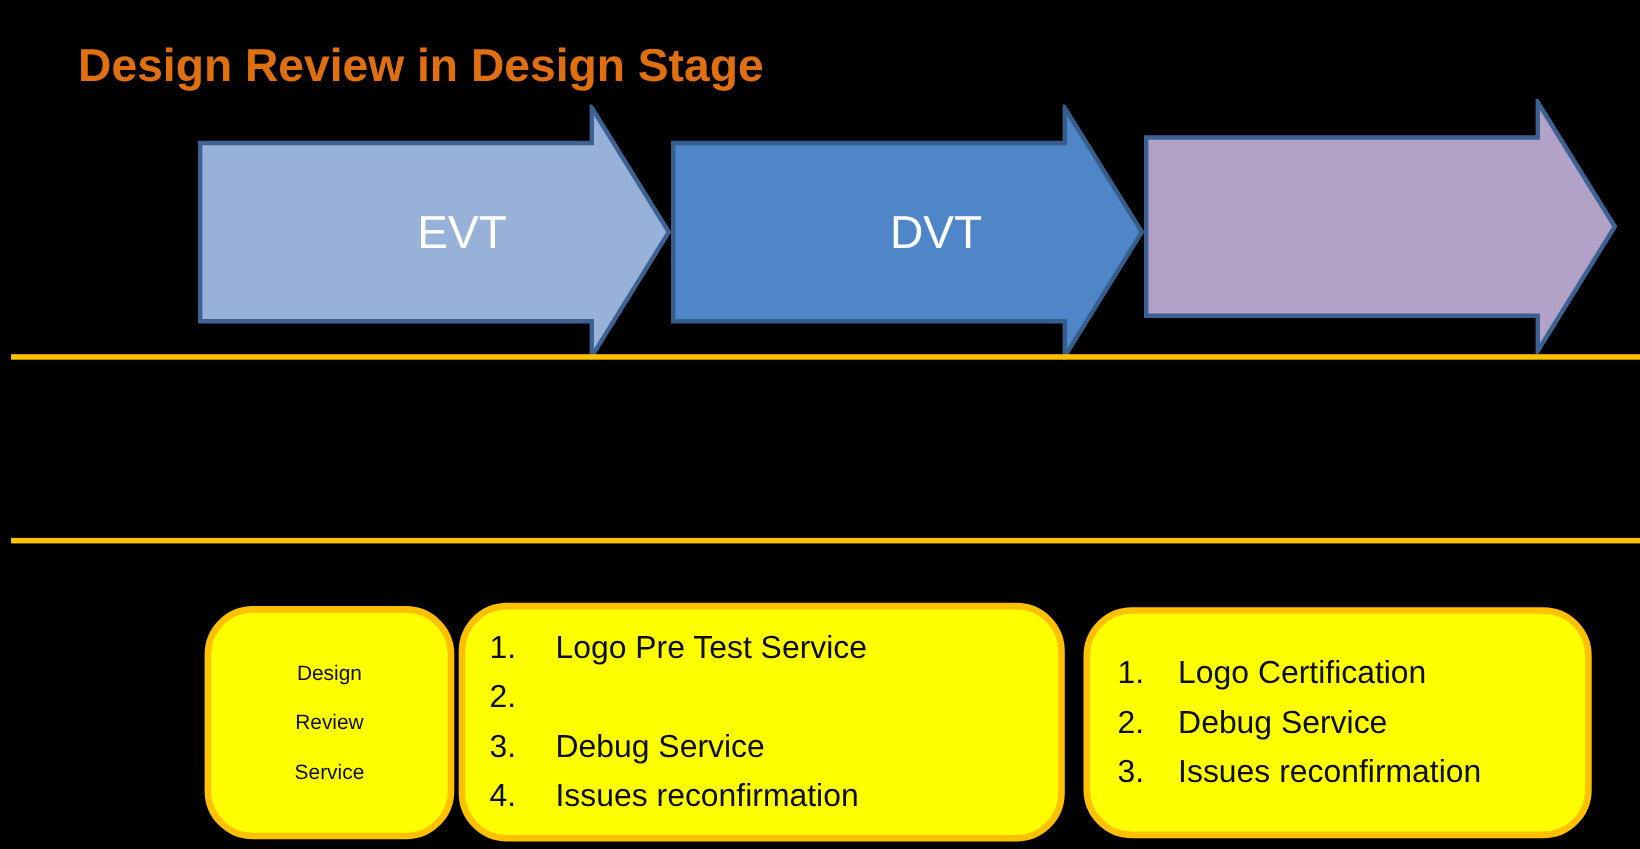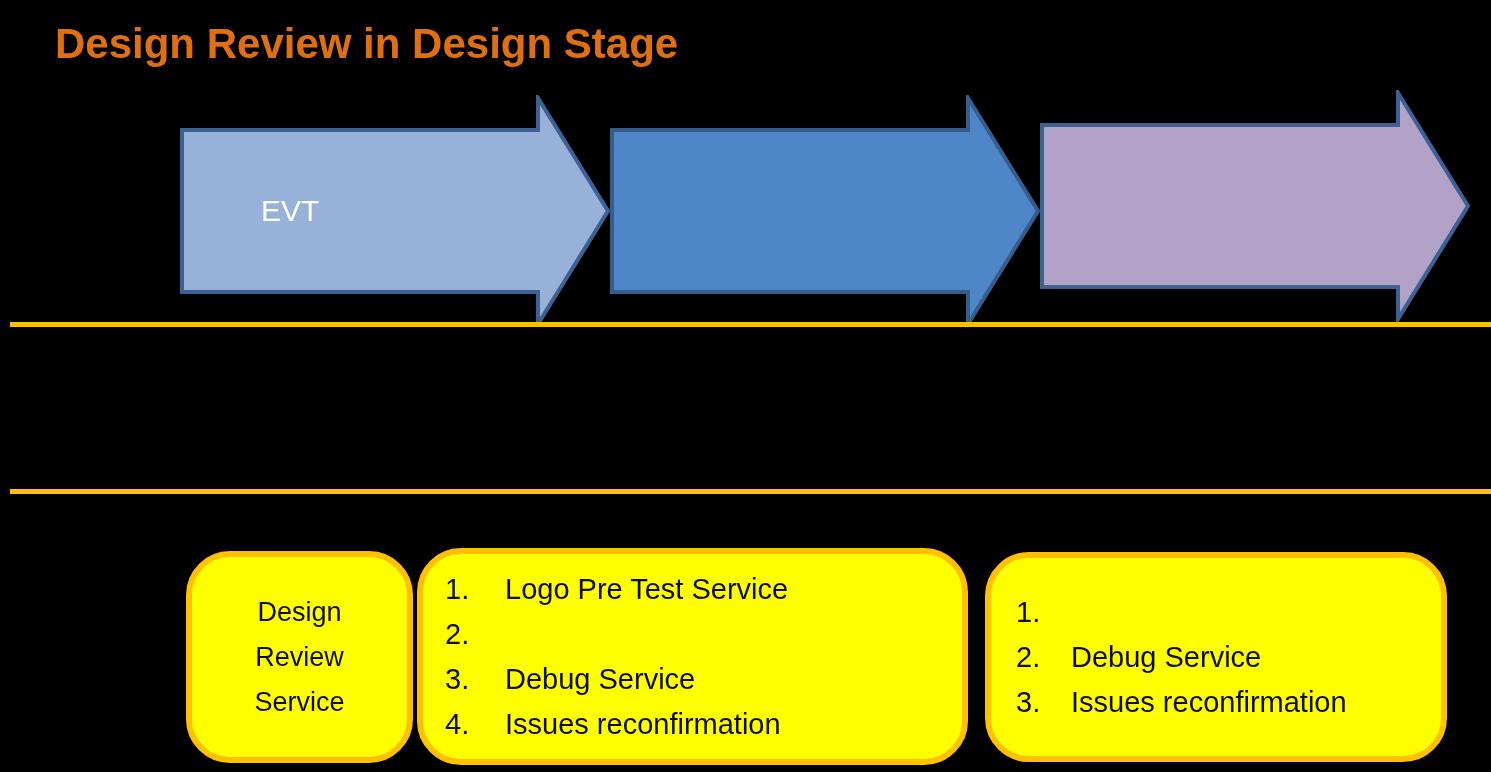--- a/index.html
+++ b/index.html
@@ -12,42 +12,42 @@
     width: 1491px;
     height: 772px;
     background: var(--color-canvas_bg, #000000);
     font-family: "Liberation Sans", "DejaVu Sans", sans-serif;
     overflow: hidden;
   }
   .page-title {
     position: absolute;
     left: 55px;
     top: 20px;
-    margin: 0;
+    margin: 16px;
     font-size: 42px;
     font-weight: bold;
     letter-spacing: 0px;
     color: var(--color-title_orange, #E0700F);
     white-space: nowrap;
   }
   .arrow-svg {
     position: absolute;
     width: 432px;
     height: 232px;
   }
   .arrow-evt { left: 180px; top: 95px; }
   .arrow-dvt { left: 610px; top: 95px; }
   .arrow-pvt { left: 1040px; top: 90px; }
   .arrow-label {
     position: absolute;
     width: 200px;
     height: 40px;
     line-height: 40px;
-    text-align: left;
-    font-size: 30px;
+    text-align: right;
+    font-size: 42px;
     color: var(--color-arrow_label_text, #FFFFFF);
   }
   .label-evt { left: 261px; top: 191px; }
   .label-dvt { left: 693px; top: 191px; }
   .label-pvt { left: 1122px; top: 186px; }
   .hline {
     position: absolute;
     left: 10px;
     right: 0;
     height: 5px;
@@ -63,21 +63,21 @@
     border-radius: 44px;
     color: var(--color-box_text, #0D0D0D);
     display: flex;
     align-items: center;
   }
   .box-design-review {
     left: 186px; top: 551px; width: 227px; height: 212px;
     justify-content: center;
   }
   .box-design-review .box-text {
-    font-size: 27px;
+    font-size: 19px;
     line-height: 45px;
     text-align: center;
     white-space: pre-line;
   }
   .box-dvt-services { left: 417px; top: 548px; width: 551px; height: 217px; }
   .box-pvt-services { left: 985px; top: 552px; width: 462px; height: 210px; }
   .service-list {
     list-style: none;
     margin: 0;
     padding: 0 0 0 22px;
@@ -101,20 +101,21 @@
   <h1 class="page-title">Design Review in Design Stage</h1>
 
   <svg class="arrow-svg arrow-evt" viewBox="0 0 432 232" aria-hidden="true">
     <polygon points="2,35 358,35 358,3 428,116 358,229 358,197 2,197" style="fill:var(--color-arrow_evt_fill,#97B1D8);stroke:var(--color-arrow_evt_border,#3D6193);stroke-width:4;stroke-linejoin:miter;"></polygon>
   </svg>
   <div class="arrow-label label-evt">EVT</div>
 
   <svg class="arrow-svg arrow-dvt" viewBox="0 0 432 232" aria-hidden="true">
     <polygon points="2,35 358,35 358,3 428,116 358,229 358,197 2,197" style="fill:var(--color-arrow_dvt_fill,#4E86C8);stroke:var(--color-arrow_dvt_border,#365E8D);stroke-width:4;stroke-linejoin:miter;"></polygon>
   </svg>
+  <div class="arrow-label label-dvt">DVT</div>
 
   <svg class="arrow-svg arrow-pvt" viewBox="0 0 432 232" aria-hidden="true">
     <polygon points="2,35 358,35 358,3 428,116 358,229 358,197 2,197" style="fill:var(--color-arrow_pvt_fill,#B2A2C8);stroke:var(--color-arrow_pvt_border,#3D6193);stroke-width:4;stroke-linejoin:miter;"></polygon>
   </svg>
 
   <div class="hline hline-top"></div>
   <div class="hline hline-bottom"></div>
 
   <div class="service-box box-design-review">
     <div class="box-text">Design
@@ -139,20 +140,21 @@
         <span class="num">4.</span>
         <span class="txt">Issues reconfirmation</span>
       </li>
     </ol>
   </div>
 
   <div class="service-box box-pvt-services">
     <ol class="service-list">
       <li>
         <span class="num">1.</span>
+        <span class="txt">Logo Certification</span>
       </li>
       <li>
         <span class="num">2.</span>
         <span class="txt">Debug Service</span>
       </li>
       <li>
         <span class="num">3.</span>
         <span class="txt">Issues reconfirmation</span>
       </li>
     </ol>

